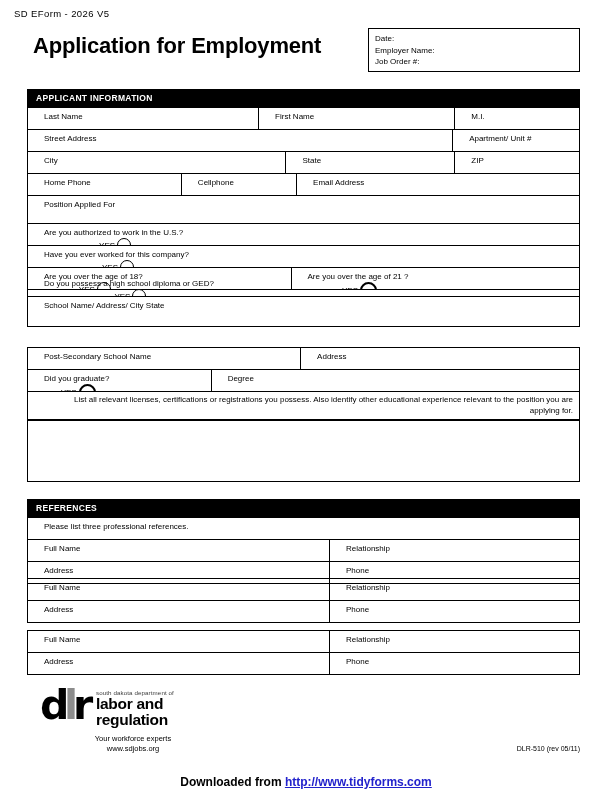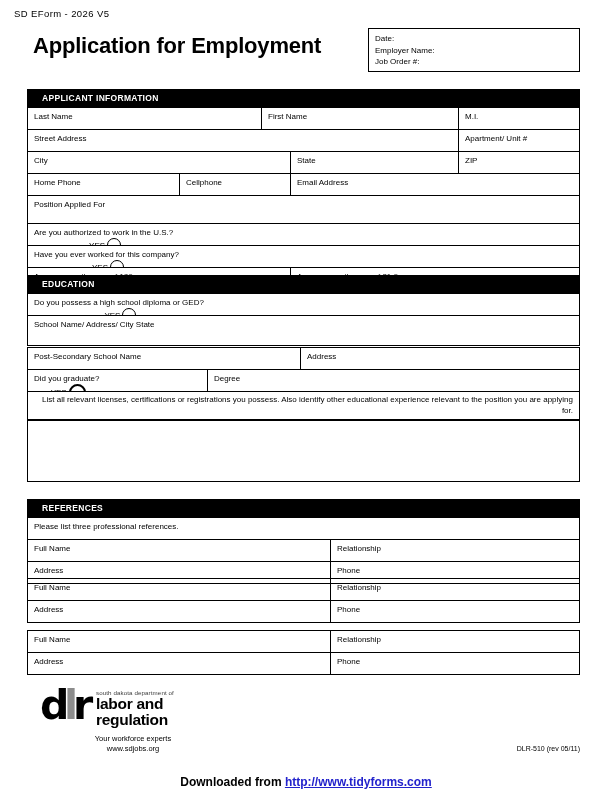--- a/index.html
+++ b/index.html
@@ -29,37 +29,38 @@
     border:1px solid #000;box-sizing:border-box;
     padding:4px 0 0 6px;
   }
   .datebox div{font-size:8px;line-height:11.5px;white-space:nowrap;}
 
   
   .sec{position:absolute;left:27px;width:553px;box-sizing:border-box;}
   .bar{
     background:#000;color:#fff;
     font-size:8.5px;font-weight:bold;letter-spacing:.3px;
-    padding:3px 0 3px 15px;
+    padding:3px 0 3px 9px;
     height:13px;line-height:13px;box-sizing:content-box;
   }
   .tbl{border:1.6px solid #000;border-top:none;box-sizing:border-box;}
   .tbl.standalone{border-top:1.6px solid #000;}
   .row{display:flex;border-bottom:1px solid #000;box-sizing:border-box;}
   .row:last-child{border-bottom:none;}
   .cell{
     position:relative;
     border-right:1px solid #000;
     box-sizing:border-box;
     padding:3px 5px 0 6px;
     height:21px;
     font-size:8px;
     line-height:11px;
     white-space:nowrap;
     overflow:hidden;
+    margin-left:10px;
   }
   .cell:last-child{border-right:none;}
   .cell.tall{height:27px;}
   .cell.wrap{white-space:normal;height:auto;min-height:21px;line-height:10.5px;padding-bottom:3px;}
 
   
   .qline{display:inline-flex;align-items:center;white-space:nowrap;flex-direction:column;}
   .qtext{margin-right:7px;}
   .opt{display:inline-flex;align-items:center;margin-right:4px;}
   .opt .lbl{font-size:8px;margin-right:2px;}
@@ -206,21 +207,20 @@
               <span class="circ"></span>
             </span>
           </span>
         </div>
       </div>
 
     </div>
   </div>
 
   <div class="sec" style="top:275px;">
-    <div class="bar">EDUCATION</div>
     <div class="tbl">
       <div class="row">
         <div class="cell" style="width:551px;">
           <span class="qline">
             <span class="qtext">Do you possess a high school diploma or GED?</span>
             <span class="opt">
               <span class="lbl">YES</span>
               <span class="circ"></span>
             </span>
             <span class="gap"></span>

